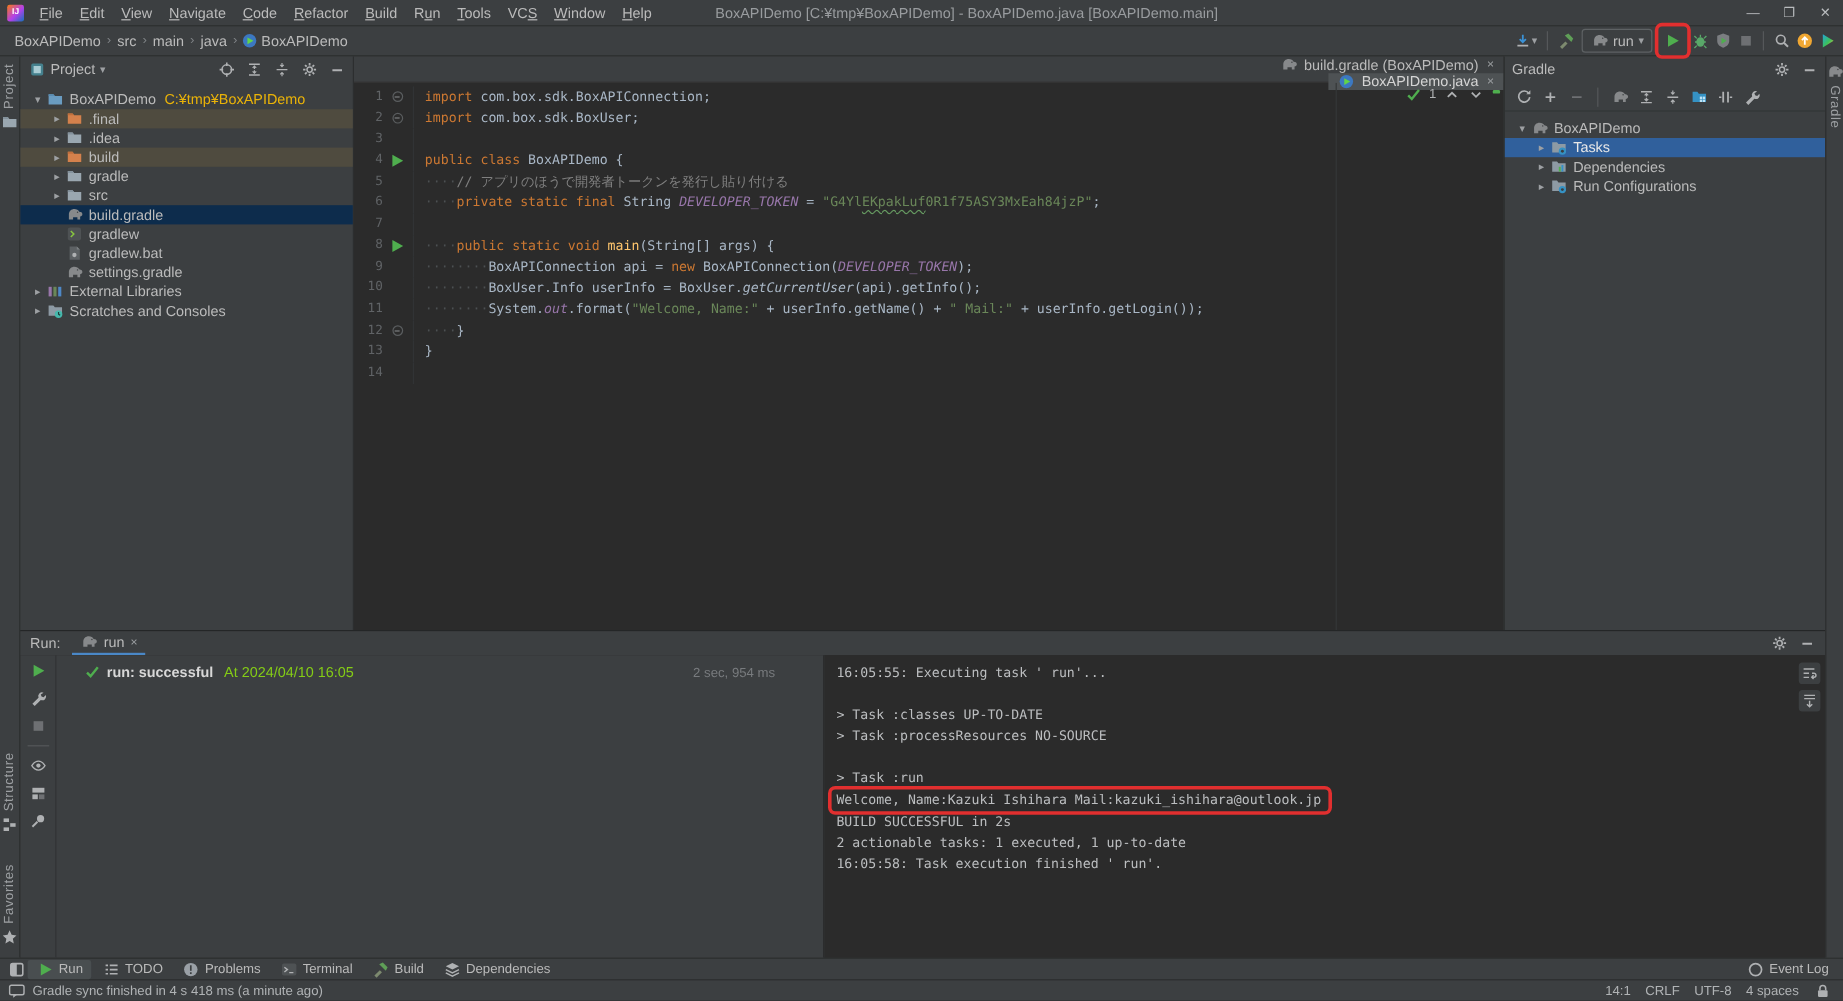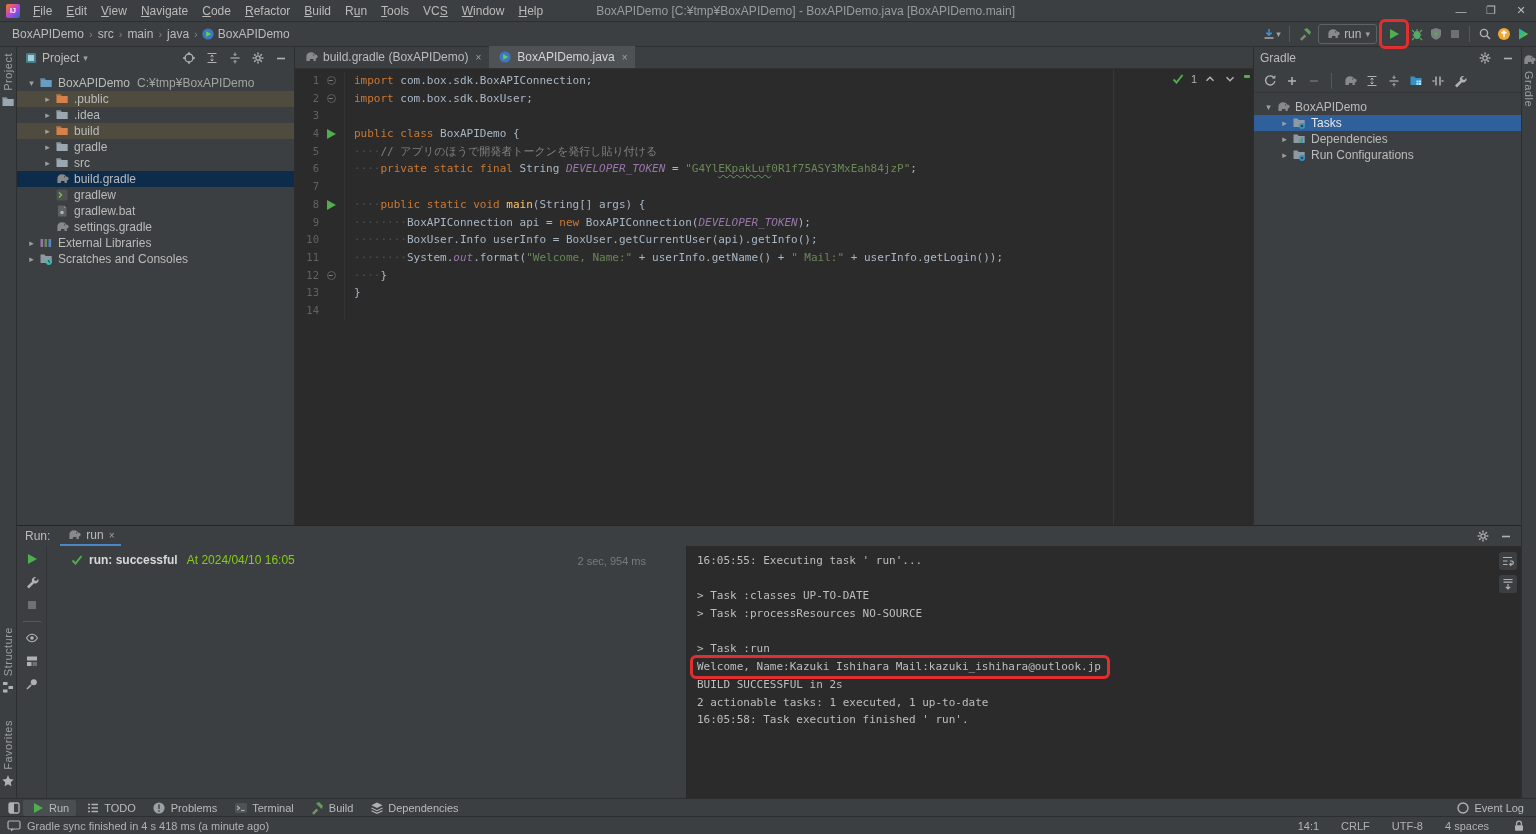--- a/index.html
+++ b/index.html
@@ -42,39 +42,39 @@
   
   .panel-header { height:22px; display:flex; align-items:center; padding:0 6px; color:#bbbbbb; }
   .ph-icons { margin-left:auto; display:flex; align-items:center; gap:8px; }
   .project-panel { width:278px; background:#3c3f41; border-right:1px solid #2c2e2f; display:flex; flex-direction:column; }
   .trow { height:16px; display:flex; align-items:center; white-space:nowrap; font-size:12px; color:#bbbbbb; }
   .trow .chev { width:13px; font-size:9px; color:#9da0a3; text-align:center; flex:none; }
   .trow.sel { background:#0d2c4c; }
   .trow.selblue { background:#30609c; color:#e8e8e8; }
   .trow.exc { background:#4f4b3f; }
   .trow .lbl { margin-left:5px; }
-  .trow .sub { margin-left:7px; color:#a3a3a3; }
+  .trow .sub { margin-left:7px; color:#eab308; }
   .ic { display:inline-flex; align-items:center; justify-content:center; width:15px; height:14px; flex:none; }
   .ic svg { display:block; }
 
   
   .editor { width:958px; display:flex; flex-direction:column; background:#2b2b2b; }
-  .tabs-row { height:22px; background:#3c3f41; display:flex; align-items:flex-end; border-bottom:1px solid #323232; }
+  .tabs-row { height:22px; background:#3c3f41; display:flex; align-items:flex-end; border-bottom:1px solid #323232;flex-direction:column; }
   .etab { height:22px; display:flex; align-items:center; gap:5px; padding:0 8px; color:#bbbbbb; }
   .etab.active { background:#4e5254; color:#d4d4d4; }
   .etab .x { color:#9da0a3; font-size:10px; margin-left:2px; }
   .code-wrap { position:relative; flex:1; overflow:hidden; padding-top:3px; }
   .code-line { display:flex; height:17.7px; line-height:17.7px; font-family:"DejaVu Sans Mono",monospace; font-size:11px; }
   .gut { width:50px; flex:none; display:flex; border-right:1px solid #313335; }
   .gut .num { width:24px; text-align:right; color:#606366; font-size:10.5px; }
   .gut .mark { width:24px; display:flex; align-items:center; justify-content:center; }
   .fold { width:9px; height:9px; border:1px solid #5a5d5f; border-radius:50%; color:#9da0a3; font-size:8px; line-height:7px; text-align:center; }
   .code-text { white-space:pre; padding-left:9px; }
   .tok.kw{color:#cc7832;} .tok.def{color:#a9b7c6;} .tok.str{color:#6a8759;} .tok.cm{color:#808080;}
-  .tok.cst{color:#9876aa;font-style:italic;} .tok.mth{color:#ffc66d;} .tok.its{color:#a9b7c6;}
+  .tok.cst{color:#9876aa;font-style:italic;} .tok.mth{color:#ffc66d;} .tok.its{color:#a9b7c6;font-style:italic;}
   .tok.ws{color:#4c5052;}
   .tok.typo{text-decoration:underline wavy #659960 1px; text-underline-offset:2px;}
   .guide-line { position:absolute; top:0; bottom:0; left:818px; width:1px; background:#353739; }
   .insp-widget { position:absolute; top:3px; right:16px; display:flex; align-items:center; gap:5px; color:#afb1b3; font-size:11px; }
   .ed-scroll { position:absolute; top:0; right:0; width:12px; bottom:0; }
   .ed-scroll .mk { position:absolute; top:6px; right:3px; width:6px; height:3px; background:#4fae4e; border-radius:1px; }
 
   
   .gradle-panel { width:268px; background:#3c3f41; border-left:1px solid #2c2e2f; display:flex; flex-direction:column; }
   .gp-toolbar { height:24px; display:flex; align-items:center; gap:7px; padding:0 8px; border-bottom:1px solid #333537; }
@@ -96,21 +96,21 @@
   .cline .rel { position:relative; display:inline-block; }
   .con-icons { width:26px; display:flex; flex-direction:column; gap:5px; padding-top:6px; align-items:center; }
   .con-btn { width:18px; height:18px; background:#3c3f41; border-radius:3px; display:flex; align-items:center; justify-content:center; }
 
   
   .toolwin-bar { height:18px; background:#3c3f41; border-top:1px solid #2c2e2f; display:flex; align-items:center; font-size:11px; padding:0 6px; gap:2px; }
   .twb { display:flex; align-items:center; gap:4px; padding:1px 7px; border-radius:2px; color:#bbbbbb; height:16px; }
   .twb.active { background:#494e50; }
   .twb-right { margin-left:auto; display:flex; align-items:center; gap:4px; padding-right:6px; }
   .statusbar { height:18px; background:#3c3f41; border-top:1px solid #2c2e2f; display:flex; align-items:center; font-size:11px; color:#b0b3b5; padding:0 10px 0 6px; gap:6px; }
-  .sb-right { margin-left:auto; display:flex; align-items:center; gap:22px; }
+  .sb-right { margin-left:auto; display:flex; align-items:center; gap:12px; }
 </style>
 </head>
 <body>
 
 <div class="titlebar">
   <div class="app-logo">IJ</div>
   <div id="menu-bar" style="display:flex;">
       <span class="menu-item"><u>F</u>ile</span>
       <span class="menu-item"><u>E</u>dit</span>
       <span class="menu-item"><u>V</u>iew</span>
@@ -327,21 +327,21 @@
               <span class="sub">C:¥tmp¥BoxAPIDemo</span>
             </div>
             <div class="trow exc" style="padding-left: 24px;">
               <span class="chev">▸</span>
               <span class="ic">
                 <svg width="14" height="14" viewBox="0 0 14 14">
                   <path d="M1.5 2.5h4l1.2 1.6h6v7h-11.2z" fill="#d4814c"></path>
                   <path d="M1.5 2.5h4l1.2 1.6H1.5z" fill="#c06f3c"></path>
                 </svg>
               </span>
-              <span class="lbl">.public</span>
+              <span class="lbl">.final</span>
             </div>
             <div class="trow" style="padding-left: 24px;">
               <span class="chev">▸</span>
               <span class="ic">
                 <svg width="14" height="14" viewBox="0 0 14 14">
                   <path d="M1.5 2.5h4l1.2 1.6h6v7h-11.2z" fill="#9aa7b0"></path>
                   <path d="M1.5 2.5h4l1.2 1.6H1.5z" fill="#84929c"></path>
                 </svg>
               </span>
               <span class="lbl">.idea</span>

